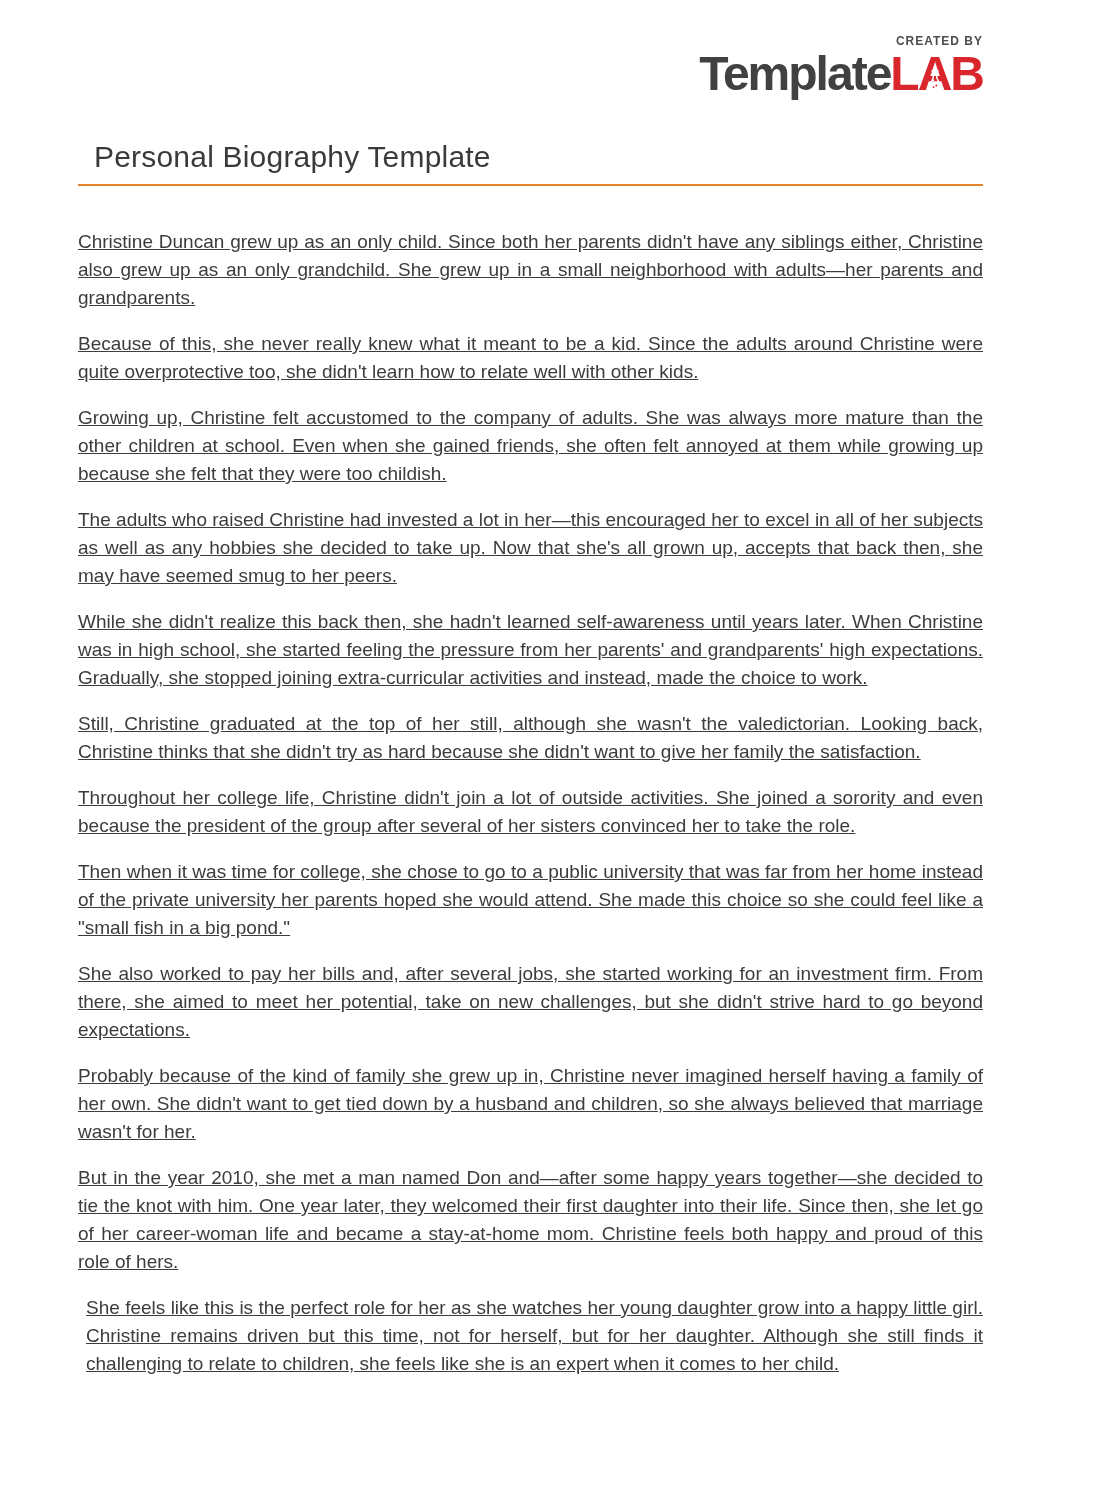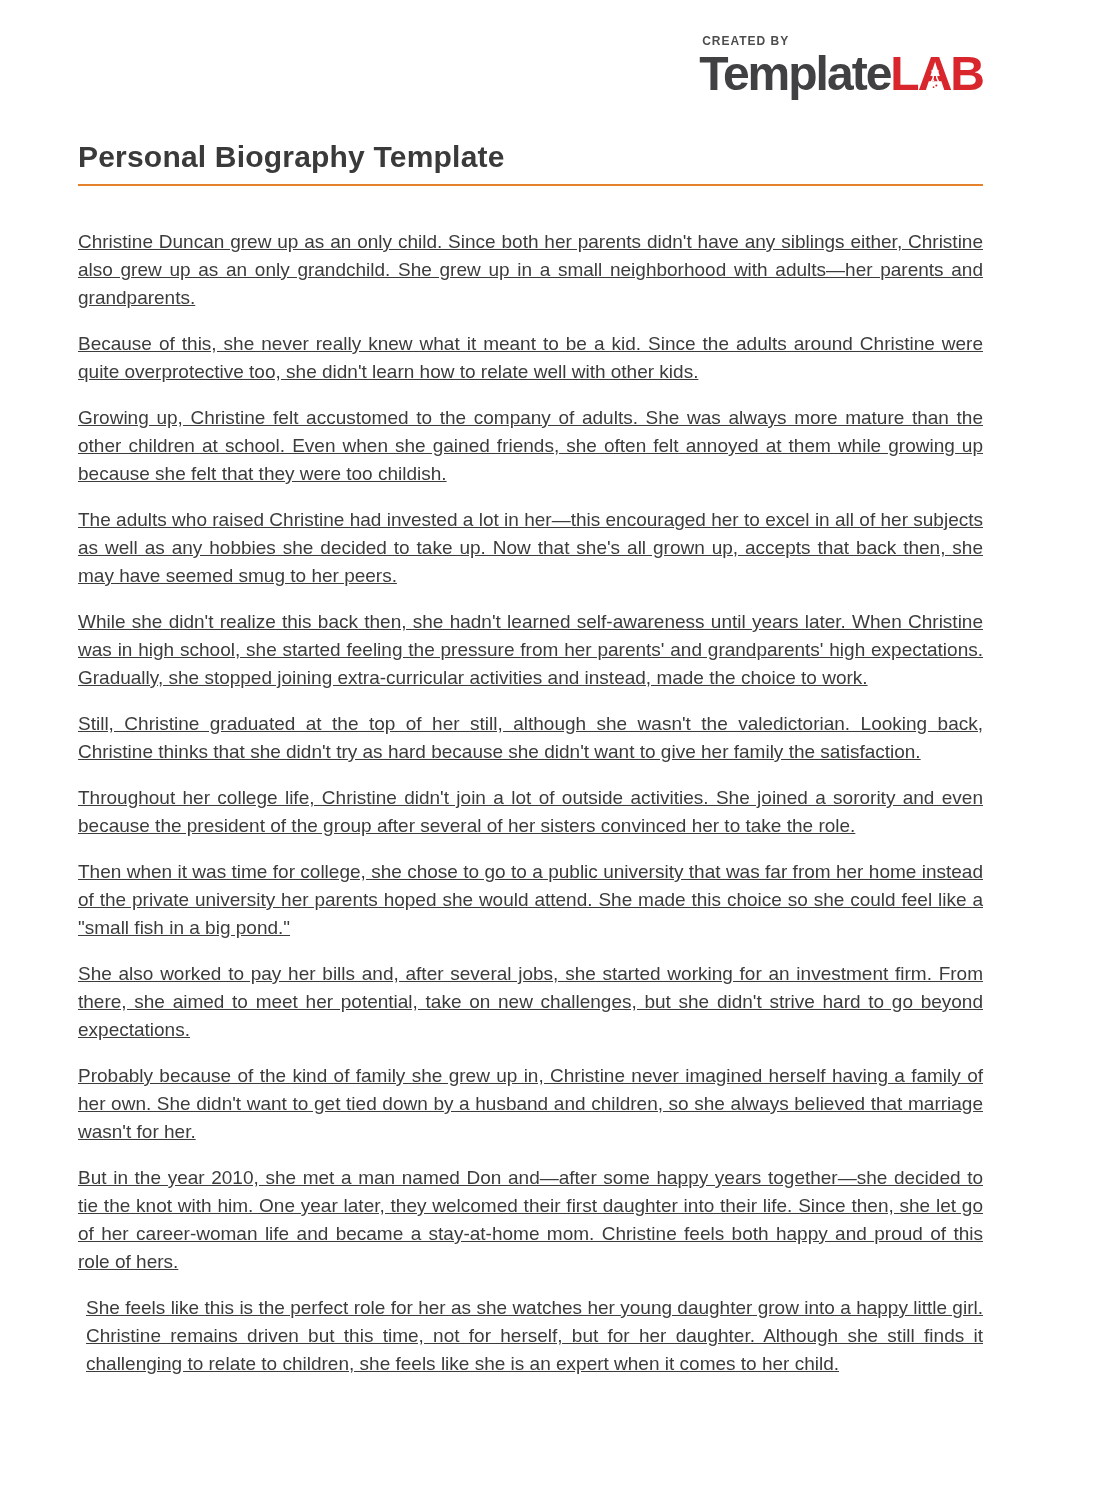--- a/index.html
+++ b/index.html
@@ -17,21 +17,21 @@
     padding: 35px 113px 24px 78px;
     font-family: "Liberation Sans", "DejaVu Sans", sans-serif;
     color: var(--text);
     background: #ffffff;
   }
   header { width: 100%; }
   .logo {
     width: -moz-fit-content;
     width: fit-content;
     margin-left: auto;
-    text-align: left;
+    text-align: right;
     line-height: 1;
   }
   .created-by {
     font-size: 12px;
     font-weight: 700;
     letter-spacing: 1px;
     color: #4D4D4F;
     margin: 0 0 3px 3px;
   }
   .brand {
@@ -44,23 +44,23 @@
   .brand-lab { color: var(--logo-red); }
   .lab-a { position: relative; display: inline-block; }
   .lab-a .flask {
     position: absolute;
     left: 54%;
     bottom: 5px;
     transform: translateX(-50%);
   }
   h1 {
     font-size: 30px;
-    font-weight: 700;
+    font-weight: 400;
     color: #3A3A3A;
-    margin: 42px 0 10px 0;
+    margin: 42px 0 10px 16px;
     letter-spacing: 0.2px;
   }
   .title-rule {
     border: none;
     border-top: 2px solid var(--accent);
     margin: 0 0 42px 0;
   }
   .bio p {
     font-size: 19px;
     line-height: 28px;

